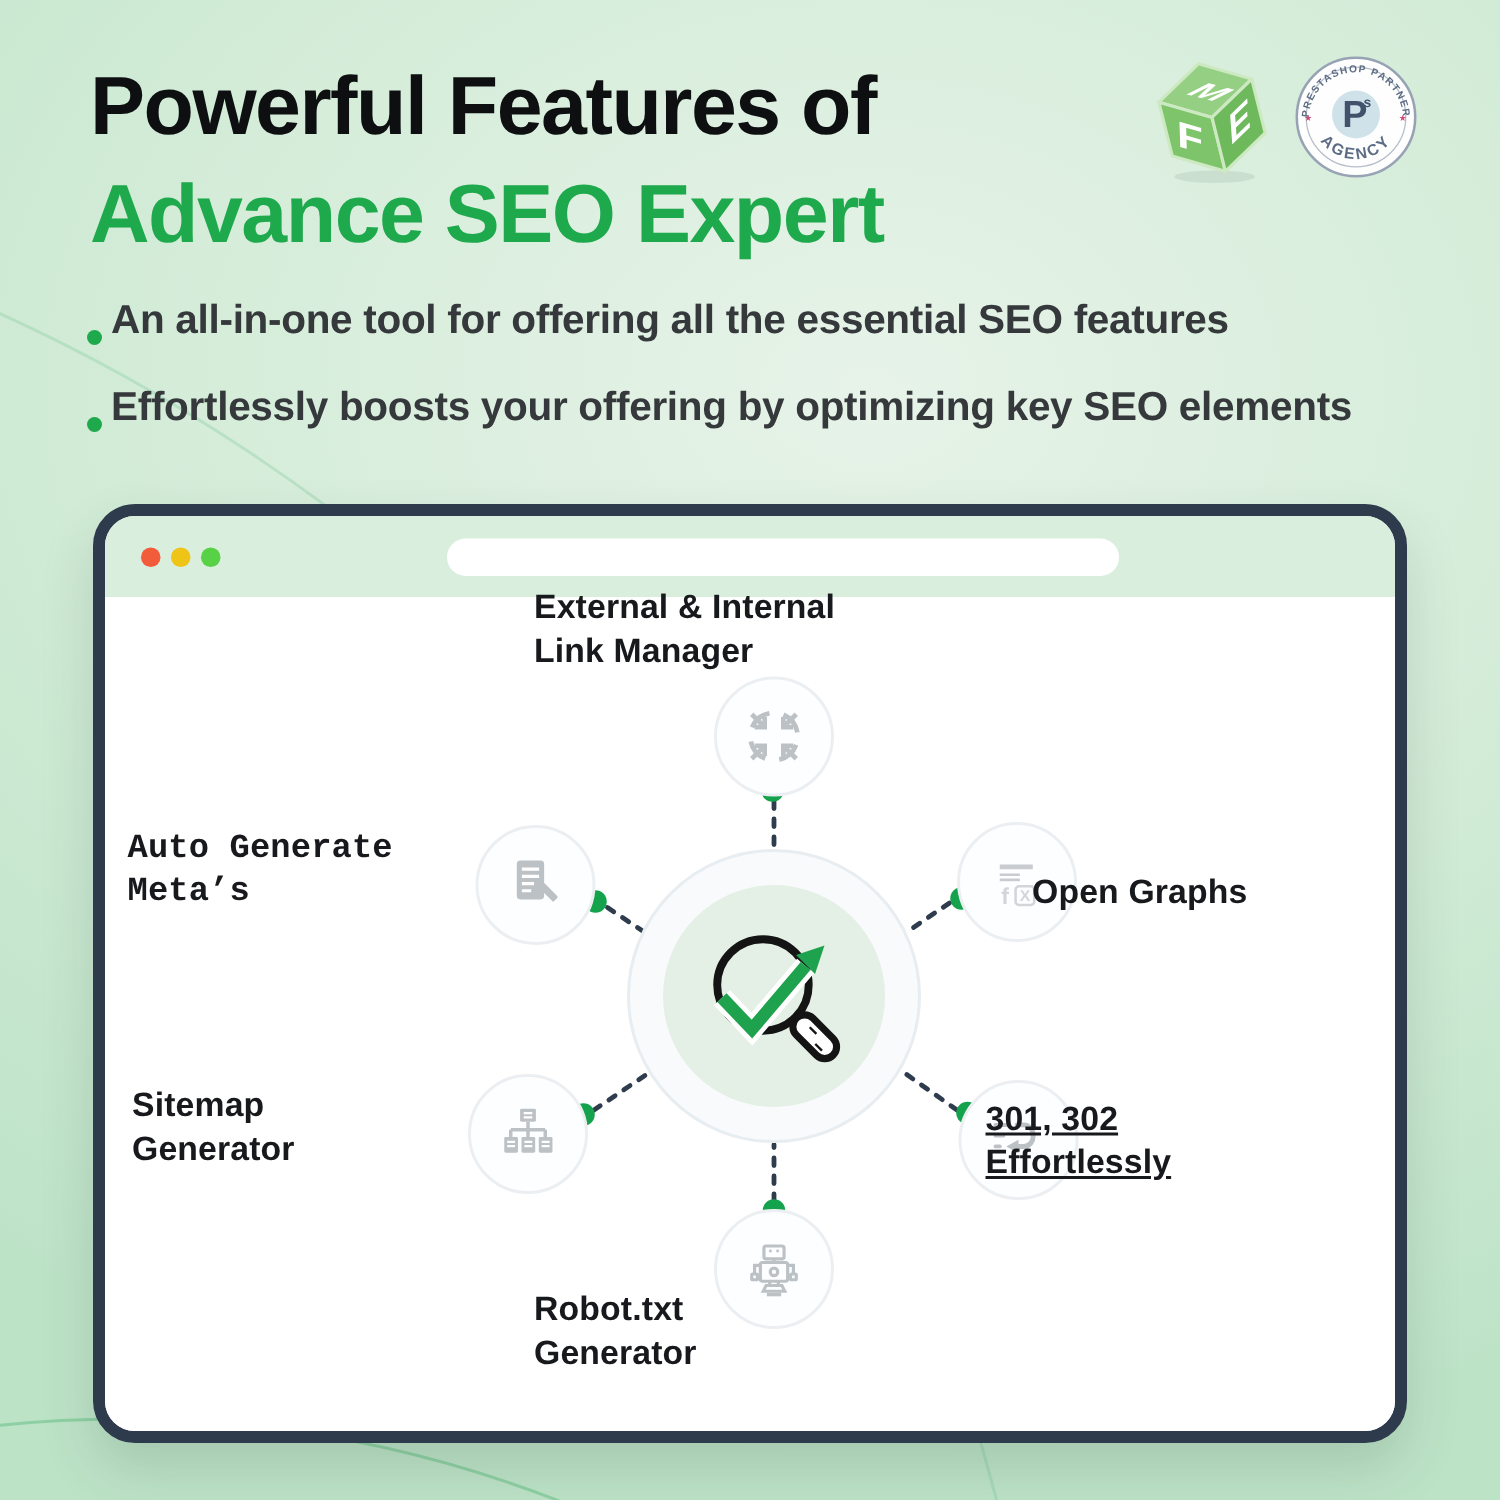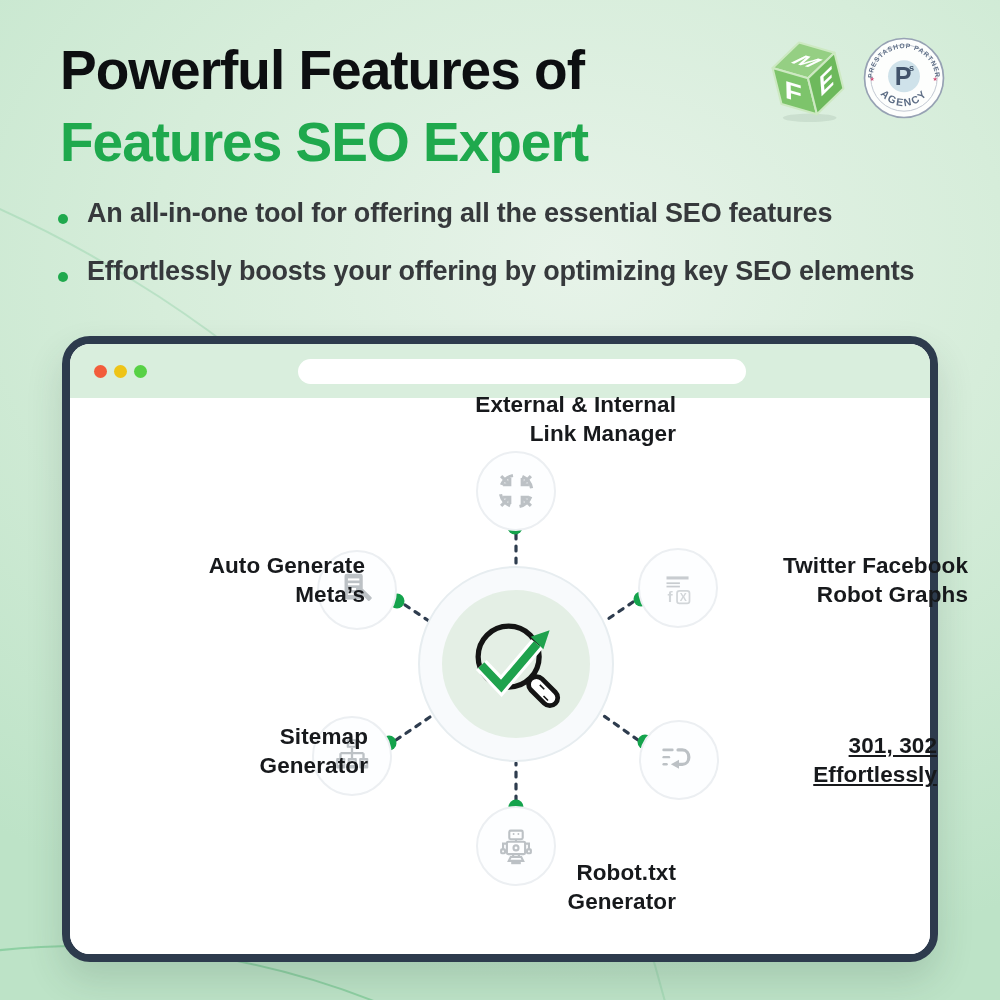--- a/index.html
+++ b/index.html
@@ -9,21 +9,21 @@
     font-family:"Liberation Sans","DejaVu Sans",sans-serif;
   }
   .curve{position:absolute;border-radius:50%;pointer-events:none;}
   .curve1{left:-720px;top:945px;width:1600px;height:1600px;border:2px solid rgba(96,190,128,.50);}
   .curve2{left:-1700px;top:100px;width:2400px;height:2400px;border:2px solid rgba(120,200,150,.30);}
 
   .title{position:absolute;left:60px;top:34px;margin:0;font-size:55px;line-height:72px;font-weight:800;letter-spacing:-1px;color:#0d0f11;}
   .title .green{color:#1fa94d;}
 
   .bullets{position:absolute;left:58px;top:197px;list-style:none;margin:0;padding:0;}
-  .bullets li{display:flex;align-items:center;gap:19px;margin-bottom:25px;}
+  .bullets li{display:flex;align-items:flex-end;gap:6px;margin-bottom:25px;}
   .bdot{width:10px;height:10px;border-radius:50%;background:#1fa94d;margin-top:11px;flex:0 0 auto;}
   .btext{font-size:27px;font-weight:600;letter-spacing:-.2px;color:#36393c;line-height:33px;}
 
   .fme-logo{position:absolute;left:766px;top:36px;}
   .ps-badge{position:absolute;left:862px;top:36px;}
 
   .browser{position:absolute;left:62px;top:336px;width:876px;height:626px;box-sizing:border-box;
     border:8px solid #2d3b4d;border-radius:28px;background:#fff;overflow:hidden;
     box-shadow:0 18px 36px rgba(45,70,55,.16);}
   .browser-header{height:54px;background:#d9eedd;position:relative;}
@@ -32,33 +32,33 @@
   .dot-red{background:#f25c3b;}.dot-yellow{background:#eec417;}.dot-green{background:#57d145;}
   .addr{position:absolute;left:228px;top:15px;width:448px;height:25px;background:#fff;border-radius:13px;}
   .browser-body{background:#fff;height:100%;}
 
   .diagram{position:absolute;inset:0;pointer-events:none;}
   .hub{position:absolute;left:418px;top:566px;width:196px;height:196px;box-sizing:border-box;border-radius:50%;
     background:#f8fafc;border:2px solid #e7edf0;display:flex;align-items:center;justify-content:center;}
   .hub-inner{width:148px;height:148px;border-radius:50%;background:#e4efe5;display:flex;align-items:center;justify-content:center;}
   .node{position:absolute;width:80px;height:80px;box-sizing:border-box;border-radius:50%;
     background:#fdfeff;border:2px solid #eceff2;display:flex;align-items:center;justify-content:center;}
-  .flabel{position:absolute;text-align:right;font-size:22.5px;font-weight:700;color:#17191c;line-height:29px;letter-spacing:.1px;}
+  .flabel{position:absolute;text-align:left;font-size:22.5px;font-weight:700;color:#17191c;line-height:29px;letter-spacing:.1px;}
   .connectors{position:absolute;inset:0;}
 </style>
 </head>
 <body>
 
 <div class="stage">
   <div class="curve curve1"></div>
   <div class="curve curve2"></div>
 
   <h1 class="title">
     <span>Powerful Features of</span><br>
-    <span class="green">Features SEO Expert</span>
+    <span class="green">Advance SEO Expert</span>
   </h1>
 
   <ul class="bullets">
     <li>
       <span class="bdot"></span>
       <span class="btext">An all-in-one tool for offering all the essential SEO features</span>
     </li>
     <li>
       <span class="bdot"></span>
       <span class="btext">Effortlessly boosts your offering by optimizing key SEO elements</span>
@@ -182,40 +182,40 @@
           </g>
         </g>
         <g stroke="#ffffff" stroke-width="2.2">
           <line x1="14.5" y1="13" x2="26.5" y2="13"></line>
           <line x1="14.5" y1="18" x2="26.5" y2="18"></line>
           <line x1="14.5" y1="23" x2="23" y2="23"></line>
           <line x1="14.5" y1="28" x2="21" y2="28"></line>
         </g>
       </svg>
     </div>
-    <div class="flabel" style="left:85px;top:551px;width:280px;">
+    <div class="flabel" style="left:85px;top:551px;width:280px;font-family:Liberation Mono, monospace;">
       <span>Auto Generate</span><br>
       <span>Meta’s</span>
     </div>
 
     <div class="node" style="left:638px;top:548px;">
       <svg width="46" height="46" viewBox="0 0 48 48">
         <g stroke="#c8ccd0" fill="none">
           <line x1="12" y1="13.5" x2="35" y2="13.5" stroke-width="3.2"></line>
           <line x1="12" y1="19" x2="26" y2="19" stroke-width="1.8"></line>
           <line x1="12" y1="22.5" x2="26" y2="22.5" stroke-width="1.8"></line>
         </g>
         <text x="13" y="39" font-size="16" font-weight="700" fill="#d2d6d9">f</text>
         <rect x="23" y="27" width="13" height="13" rx="2.5" stroke="#d2d6d9" stroke-width="1.8" fill="none"></rect>
         <text x="29.5" y="37.5" text-anchor="middle" font-size="11" font-weight="700" fill="#d2d6d9">X</text>
       </svg>
     </div>
     <div class="flabel" style="left:688px;top:551px;width:280px;">
-      <span>Twitter Facebook</span><br>
-      <span>Robot Graphs</span>
+      <br>
+      <span>Open Graphs</span>
     </div>
 
     <div class="node" style="left:312px;top:716px;">
       <svg width="46" height="46" viewBox="0 0 48 48">
         <g fill="#bcc1c5">
           <rect x="18.5" y="6.5" width="11" height="9" rx="1"></rect>
           <rect x="7.5" y="26" width="9.5" height="11" rx="1"></rect>
           <rect x="19.5" y="26" width="9.5" height="11" rx="1"></rect>
           <rect x="31.5" y="26" width="9.5" height="11" rx="1"></rect>
         </g>

